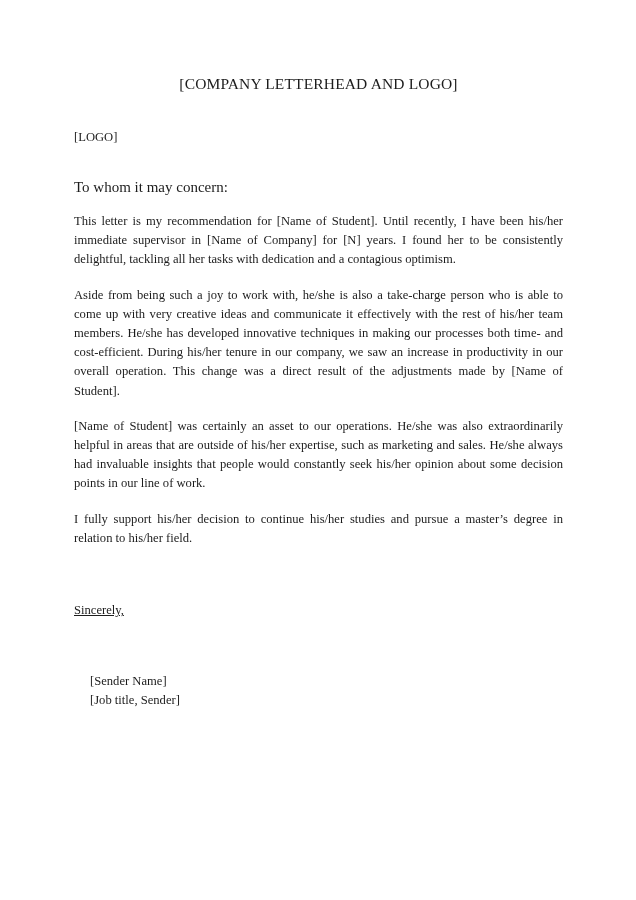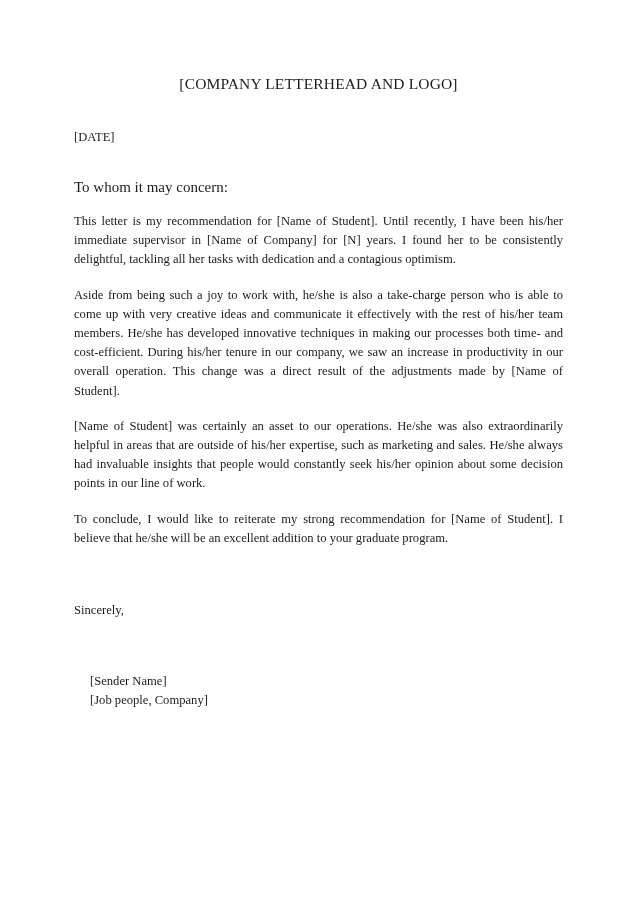--- a/index.html
+++ b/index.html
@@ -81,20 +81,21 @@
     margin-bottom: 0;
   }
 
   
   .closing {
     position: absolute;
     left: 0;
     top: 601px;
     font-size: 12.6px;
     line-height: 19px;
+    text-decoration: underline;
   }
 
   .signature-block {
     position: absolute;
     left: 16px;
     top: 672px;
     font-size: 12.6px;
     line-height: 19px;
   }
 
@@ -105,32 +106,32 @@
 </style>
 </head>
 <body>
 
 <div id="page">
 
   <div class="content">
 
     <div class="letterhead">[COMPANY LETTERHEAD AND LOGO]</div>
 
-    <div class="date-line">[DATE]</div>
+    <div class="date-line">[LOGO]</div>
 
     <div class="salutation">To whom it may concern:</div>
 
     <div class="body-block">
       <p class="para">This letter is my recommendation for [Name of Student]. Until recently, I have been his/her immediate supervisor in [Name of Company] for [N] years. I found her to be consistently delightful, tackling all her tasks with dedication and a contagious optimism.</p>
       <p class="para">Aside from being such a joy to work with, he/she is also a take-charge person who is able to come up with very creative ideas and communicate it effectively with the rest of his/her team members. He/she has developed innovative techniques in making our processes both time- and cost-efficient. During his/her tenure in our company, we saw an increase in productivity in our overall operation. This change was a direct result of the adjustments made by [Name of Student].</p>
       <p class="para">[Name of Student] was certainly an asset to our operations. He/she was also extraordinarily helpful in areas that are outside of his/her expertise, such as marketing and sales. He/she always had invaluable insights that people would constantly seek his/her opinion about some decision points in our line of work.</p>
-      <p class="para">To conclude, I would like to reiterate my strong recommendation for [Name of Student]. I believe that he/she will be an excellent addition to your graduate program.</p>
+      <p class="para">I fully support his/her decision to continue his/her studies and pursue a master’s degree in relation to his/her field.</p>
     </div>
 
     <div class="closing">Sincerely,</div>
 
     <div class="signature-block">
       <span class="sig-line">[Sender Name]</span>
-      <span class="sig-line">[Job people, Company]</span>
+      <span class="sig-line">[Job title, Sender]</span>
     </div>
 
   </div>
 </div>
 
 </body></html>

